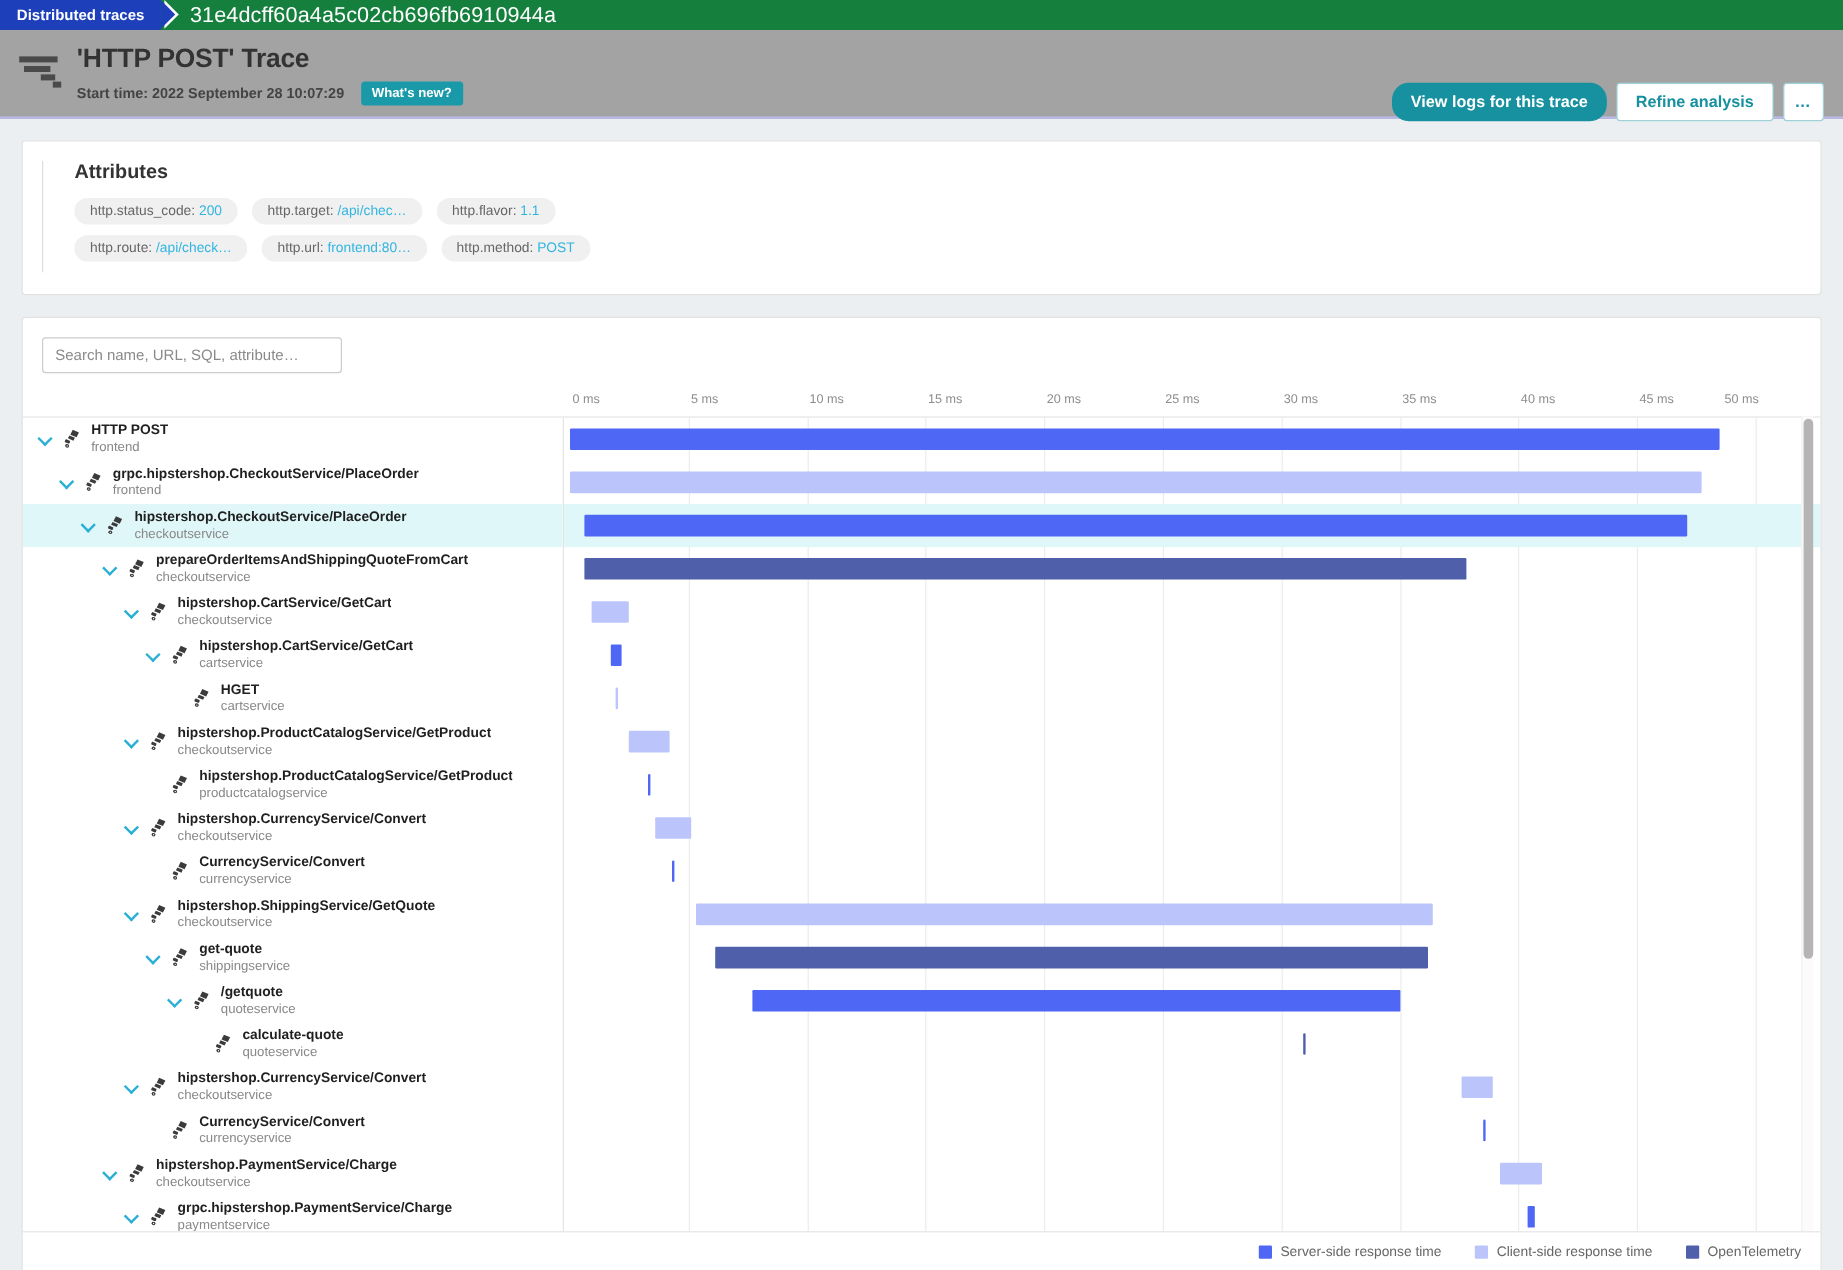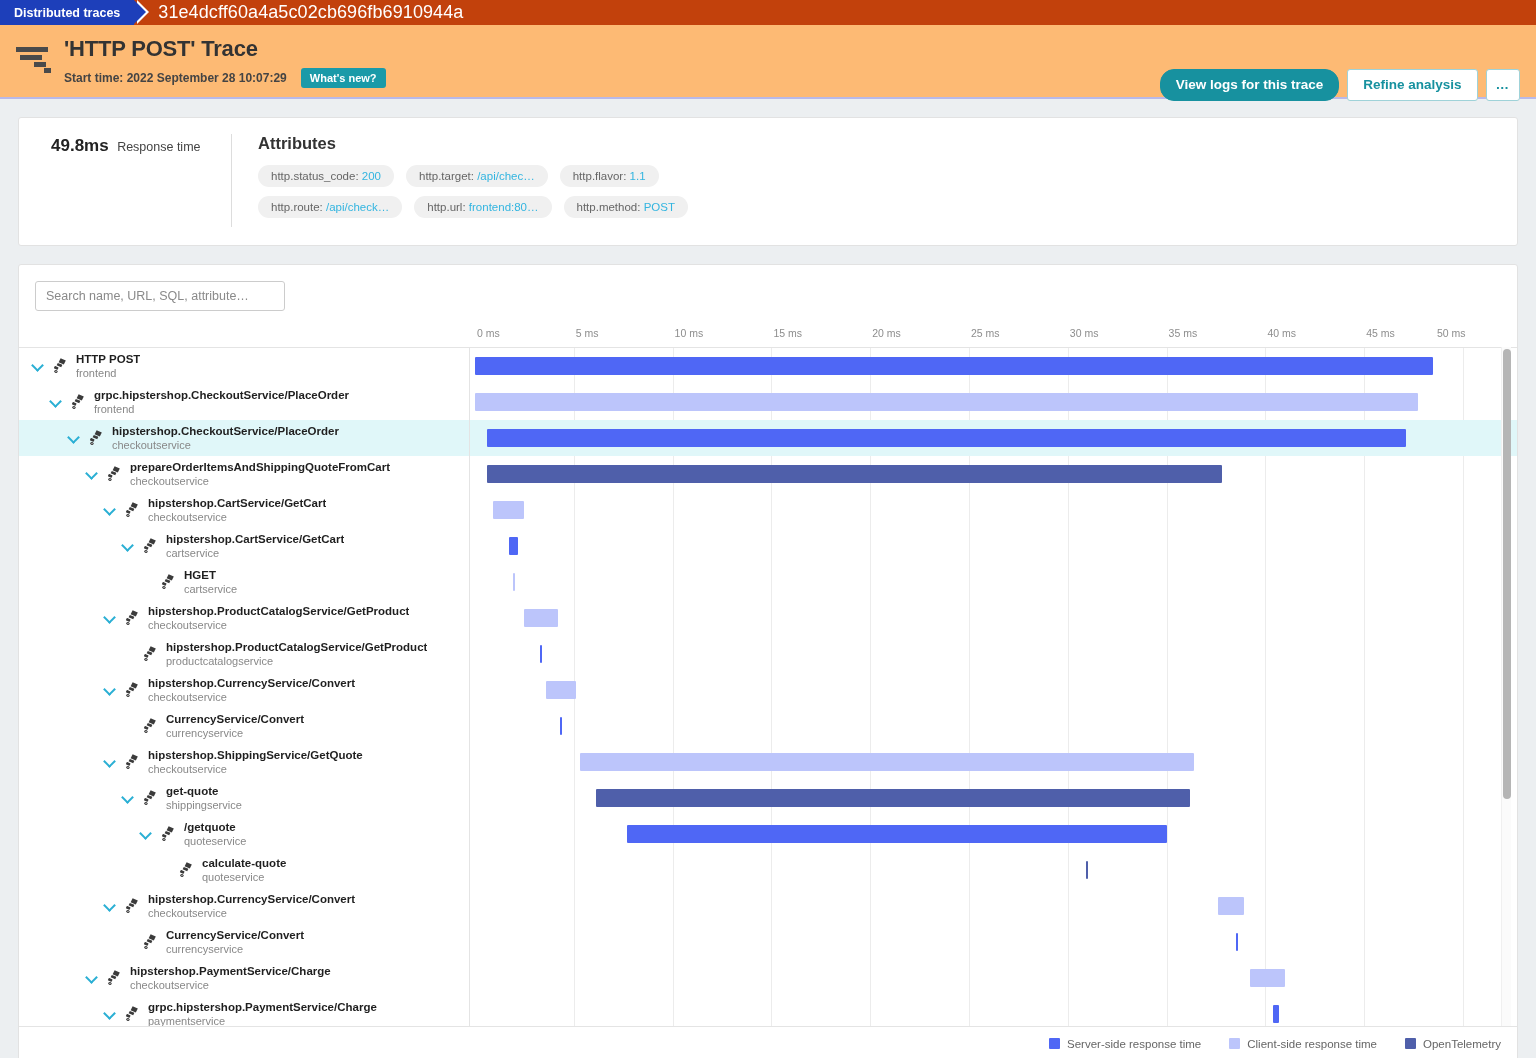--- a/index.html
+++ b/index.html
@@ -8,21 +8,21 @@
     width: 1536px; height: 1058px;
     background: #eceff1;
     font-family: "Liberation Sans", sans-serif;
     -webkit-font-smoothing: antialiased;
     overflow: hidden;
   }
 
   
   .breadcrumb-bar {
     height: 25px;
-    background: #c2410c;
+    background: #15803d;
     display: flex;
     align-items: stretch;
     position: relative;
   }
   .crumb-root {
     background: #1d3fba;
     color: #ffffff;
     font-size: 12.5px;
     font-weight: bold;
     display: flex;
@@ -54,21 +54,21 @@
     color: #ffffff;
     font-size: 18px;
     display: flex;
     align-items: center;
     padding-left: 24px;
     letter-spacing: 0.1px;
   }
 
   
   .page-header {
-    background: #fdba74;
+    background: #a3a3a3;
     height: 74px;
     border-bottom: 2px solid #b9b9e8;
     display: flex;
     align-items: flex-start;
     padding: 10px 16px 0 14px;
     position: relative;
   }
   .trace-icon {
     width: 46px; height: 34px;
     margin-top: 6px;
@@ -403,24 +403,20 @@
     </div>
   </div>
   <div class="header-actions">
     <button class="btn-primary">View logs for this trace</button>
     <button class="btn-secondary">Refine analysis</button>
     <button class="btn-more">…</button>
   </div>
 </div>
 
 <div class="card summary-card">
-  <div class="resp-block">
-    <span class="resp-value">49.8ms</span>
-    <span class="resp-label">Response time</span>
-  </div>
   <div class="attrs-block">
     <div class="attrs-title">Attributes</div>
     <div class="chip-row" id="attr-row-1">
         <div class="chip"><span>http.status_code: </span><span class="v">200</span></div>
         <div class="chip"><span>http.target: </span><span class="v">/api/chec…</span></div>
         <div class="chip"><span>http.flavor: </span><span class="v">1.1</span></div>
       </div>
     <div class="chip-row" id="attr-row-2">
         <div class="chip"><span>http.route: </span><span class="v">/api/check…</span></div>
         <div class="chip"><span>http.url: </span><span class="v">frontend:80…</span></div>

